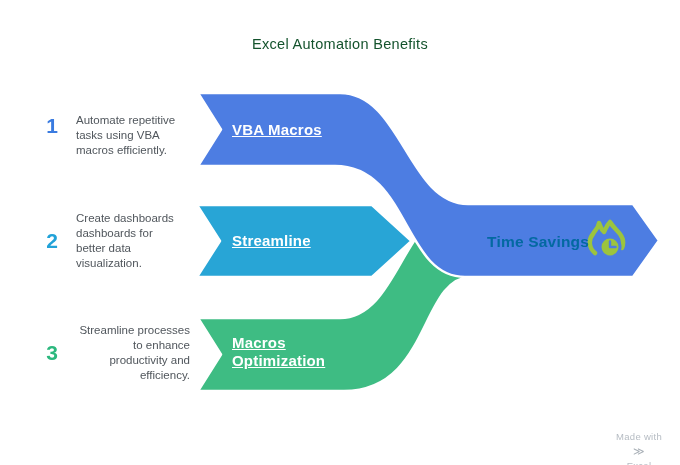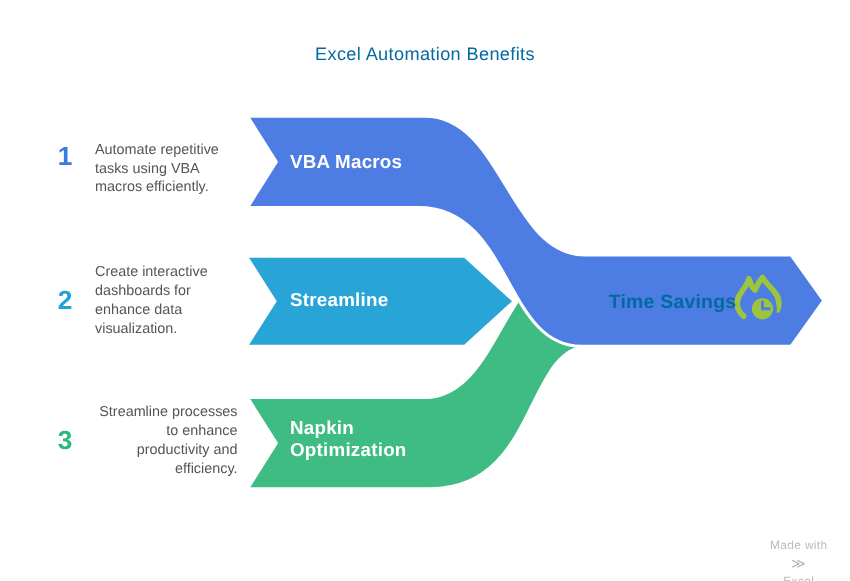--- a/index.html
+++ b/index.html
@@ -3,31 +3,31 @@
 <meta charset="utf-8">
 <style>
   html,body{margin:0;padding:0;background:#ffffff;}
   #canvas{
     position:relative;width:680px;height:465px;background:#ffffff;
     font-family:"Liberation Sans", sans-serif;overflow:hidden;
   }
   .abs{position:absolute;}
   #title{
     top:36px;left:0;width:680px;text-align:center;
-    font-size:14.5px;color:#0369a1;letter-spacing:.3px;
+    font-size:14.5px;color:#14532d;letter-spacing:.3px;
   }
   .step-number{
     width:24px;text-align:center;font-size:21px;font-weight:bold;line-height:24px;
   }
   .num-1{color:#3a7be0;} .num-2{color:#21a2d8;} .num-3{color:#2cb87e;}
   .step-desc{
     font-size:11.5px;line-height:15px;color:#50565c;
   }
   .band-label{
-    color:#ffffff;font-size:15px;font-weight:bold;letter-spacing:.2px;line-height:18px;
+    color:#ffffff;font-size:15px;font-weight:bold;letter-spacing:.2px;line-height:18px;text-decoration:underline;
   }
   #time-savings-label{
     color:#0369a1;font-size:15.5px;font-weight:bold;letter-spacing:.2px;
   }
   #footer{
     top:431px;right:18px;font-size:9.5px;color:#b6bcc3;letter-spacing:.3px;
     display:flex;align-items:center;gap:4px;flex-direction:column;
   }
   #footer .napkin-glyph{font-size:11px;line-height:10px;color:#a9b0b7;}
   svg{display:block;}
@@ -52,26 +52,26 @@
     </g>
   </svg>
 
   <div id="title" class="abs">Excel Automation Benefits</div>
 
   <div class="abs step-number num-1" style="top:114px;left:40px;">1</div>
   <div class="abs step-desc" style="top:101px;left:76px;width:118px;margin-top:12px;">Automate repetitive tasks using VBA macros efficiently.</div>
   <div class="abs band-label" style="top:121px;left:232px;">VBA Macros</div>
 
   <div class="abs step-number num-2" style="top:229px;left:40px;">2</div>
-  <div class="abs step-desc" style="top:211px;left:76px;width:105px;">Create interactive dashboards for enhance data visualization.</div>
+  <div class="abs step-desc" style="top:211px;left:76px;width:105px;">Create dashboards dashboards for better data visualization.</div>
   <div class="abs band-label" style="top:232px;left:232px;">Streamline</div>
 
   <div class="abs step-number num-3" style="top:341px;left:40px;">3</div>
   <div class="abs step-desc" style="top:323px;left:76px;width:114px;text-align:right;">Streamline processes to enhance productivity and efficiency.</div>
-  <div class="abs band-label" style="top:334px;left:232px;width:110px;">Napkin Optimization</div>
+  <div class="abs band-label" style="top:334px;left:232px;width:110px;">Macros Optimization</div>
 
   <div id="time-savings-label" class="abs" style="top:233px;left:487px;">Time Savings</div>
 
   <div id="footer" class="abs">
     <span>Made with</span>
     <span class="napkin-glyph">≫</span>
     <span>Excel</span>
   </div>
 
 </div>

